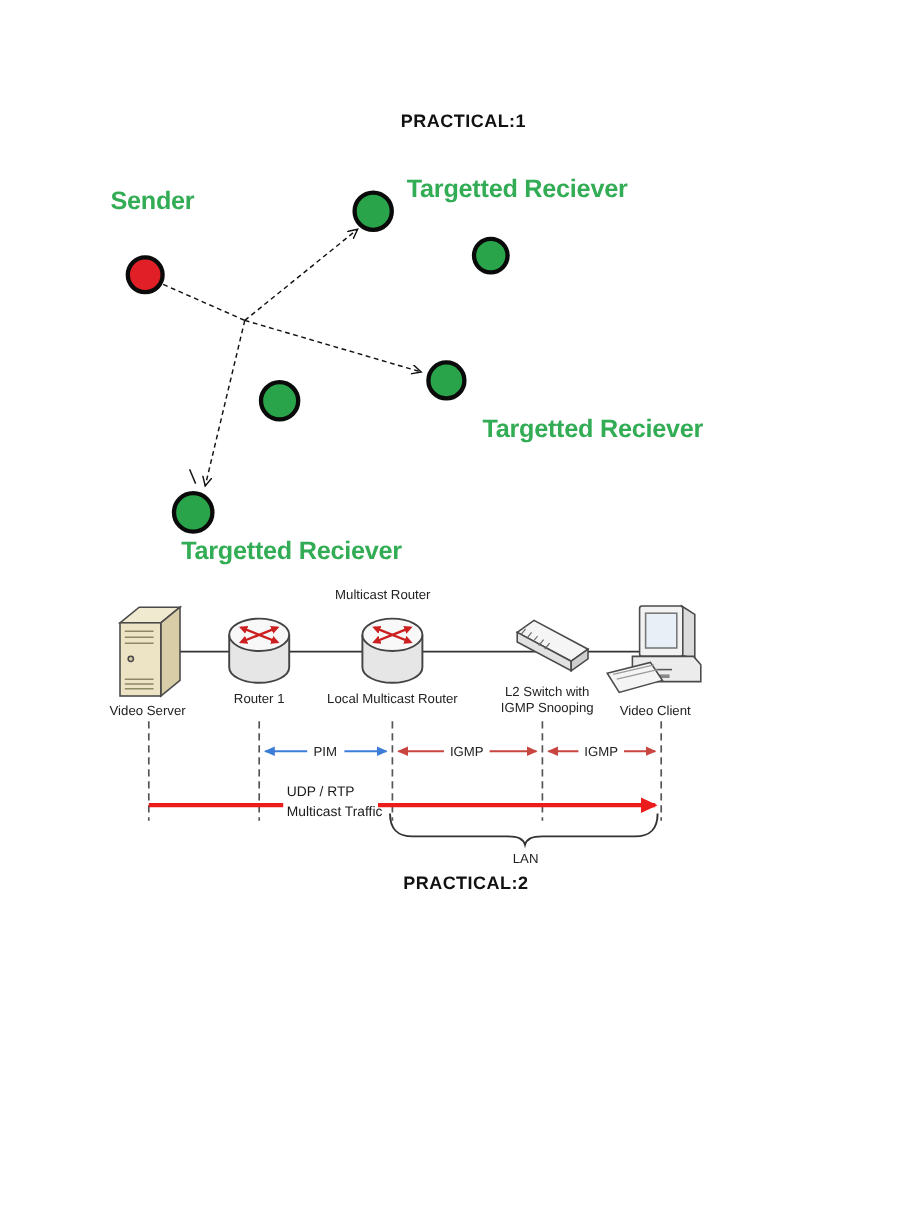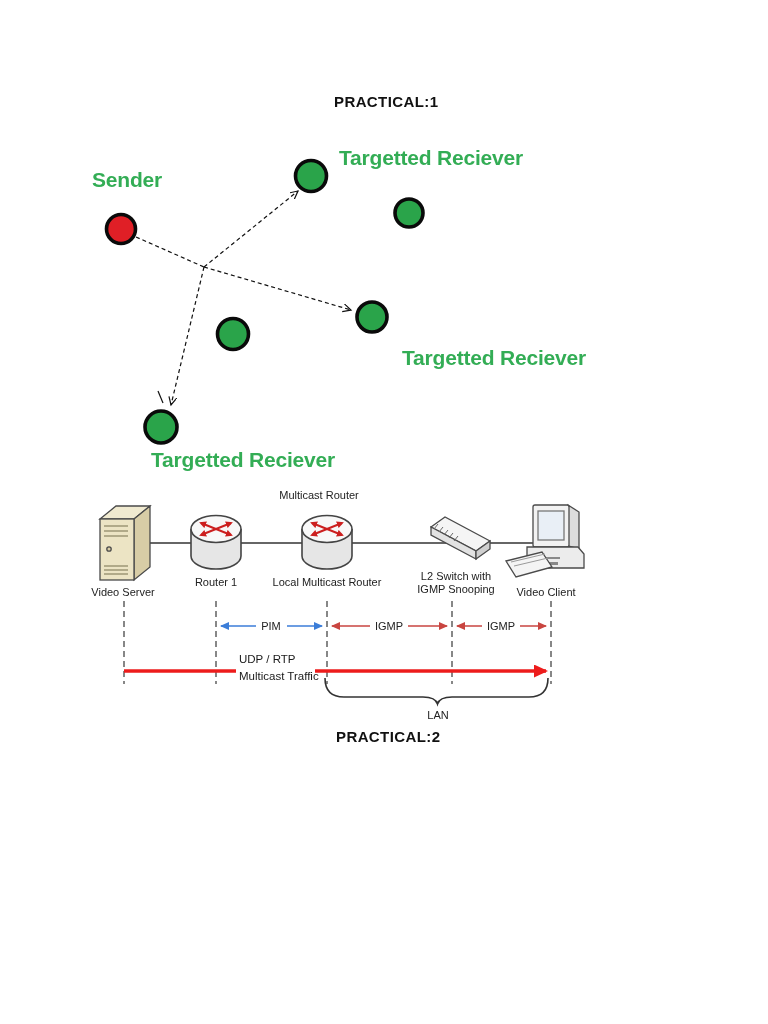--- a/index.html
+++ b/index.html
@@ -22,21 +22,21 @@
   .trafficlbl{font-size:11.5px;fill:#1a1a1a;}
 </style>
 </head>
 <body>
 
 <div class="page">
 
   <div class="doc-title" style="left:334px;top:93px">PRACTICAL:1</div>
   <div class="doc-title" style="left:336px;top:728px">PRACTICAL:2</div>
 
-  <div class="green-label" style="left:92px;top:168px">Sender</div>
+  <div class="green-label" style="left:92px;top:156px">Sender</div>
   <div class="green-label" style="left:339px;top:146px">Targetted Reciever</div>
   <div class="green-label" style="left:402px;top:346px">Targetted Reciever</div>
   <div class="green-label" style="left:151px;top:448px">Targetted Reciever</div>
 
   <svg width="768" height="1024" viewBox="0 0 768 1024">
     <defs>
       <marker id="mB" markerUnits="userSpaceOnUse" markerWidth="12" markerHeight="12" refX="8" refY="4" orient="auto">
         <path d="M0,0 L8,4 L0,8" fill="none" stroke="#111" stroke-width="1.2"></path>
       </marker>
       <marker id="mBlue" markerUnits="userSpaceOnUse" markerWidth="11" markerHeight="10" refX="8" refY="4" orient="auto">

